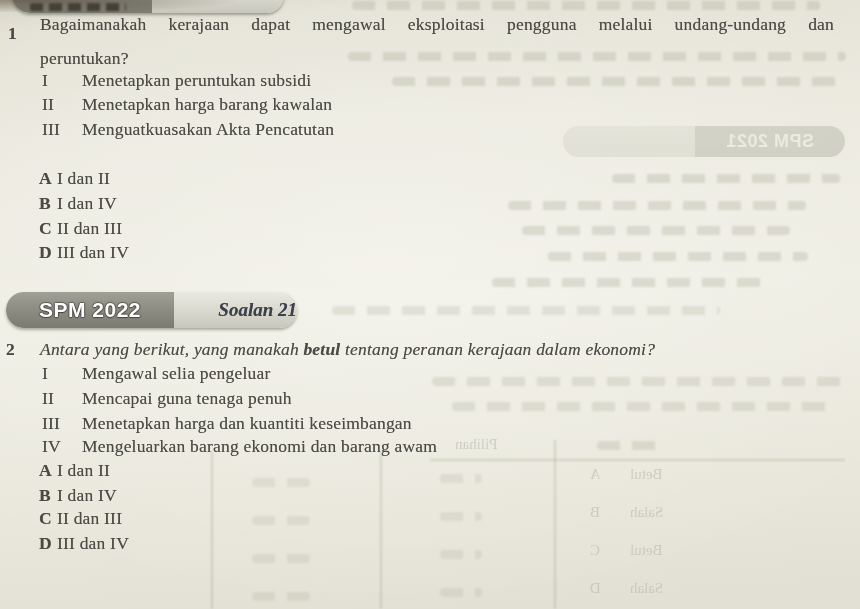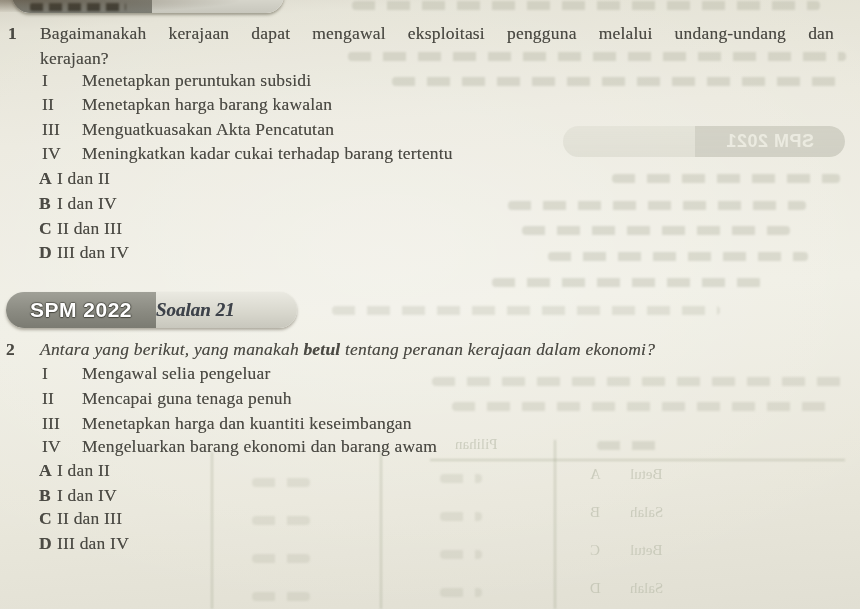--- a/index.html
+++ b/index.html
@@ -30,29 +30,29 @@
   .bold { font-weight:bold; }
 
   
   .badge {
     position:absolute; left:6px; top:292px; width:291px; height:36px;
     border-radius:18px; overflow:hidden; display:flex;
     background:#dbdad0;
     box-shadow: 0 2px 3px rgba(90,85,68,0.45), inset 0 0 0 2px rgba(245,244,238,0.85);
   }
   .badge-dark {
-    width:150px; height:100%;
+    width:168px; height:100%;
     background: linear-gradient(180deg,#a0a097 0%, #8a8a81 55%, #7b7b72 100%);
     border-radius:16px 0 0 16px;
     display:flex; align-items:center; justify-content:center;
   }
   .badge-light {
     flex:1; height:100%;
     background: linear-gradient(180deg,#eae9e1 0%, #d7d6cc 60%, #c8c7bd 100%);
-    display:flex; align-items:center; justify-content:flex-start;
+    display:flex; align-items:center; justify-content:flex-end;
   }
   .spm-text {
     font-family:"Liberation Sans", sans-serif; font-weight:bold; font-size:21px;
     color:#ffffff; letter-spacing:0.5px;
     text-shadow: 0 1px 1px rgba(60,60,52,0.85), 0 -1px 1px rgba(60,60,52,0.55),
                  1px 0 1px rgba(60,60,52,0.6), -1px 0 1px rgba(60,60,52,0.6);
   }
   .soalan-text {
     font-family:"Liberation Serif", serif; font-style:italic; font-weight:bold;
     font-size:19px; color:#3d424a; text-shadow:0 0 0.6px rgba(61,66,74,0.6);
@@ -145,34 +145,31 @@
 
   <div class="badge top-cut">
     <div class="badge-dark">
       <div class="cut-glyphs"></div>
     </div>
     <div class="badge-light"></div>
   </div>
   <div class="edge-shadow-top"></div>
 
   <div class="line qnum" style="left:8px; top:21px;">1</div>
-  <div class="line justified" style="left:40px; top:21px;">Bagaimanakah kerajaan dapat mengawal eksploitasi pengguna melalui undang-undang dan</div>
-  <div class="line" style="left:40px; top:46px;">kerajaan?</div>
+  <div class="line justified" style="left:40px; top:12px;">Bagaimanakah kerajaan dapat mengawal eksploitasi pengguna melalui undang-undang dan</div>
+  <div class="line" style="left:40px; top:46px;">peruntukan?</div>
 
   <div class="line" style="left:42px; top:68px;">
     <span class="rn">I</span><span>Menetapkan peruntukan subsidi</span>
   </div>
   <div class="line" style="left:42px; top:92px;">
     <span class="rn">II</span><span>Menetapkan harga barang kawalan</span>
   </div>
   <div class="line" style="left:42px; top:117px;">
     <span class="rn">III</span><span>Menguatkuasakan Akta Pencatutan</span>
-  </div>
-  <div class="line" style="left:42px; top:141px;">
-    <span class="rn">IV</span><span>Meningkatkan kadar cukai terhadap barang tertentu</span>
   </div>
 
   <div class="line" style="left:39px; top:166px;">
     <span class="al">A</span><span>I dan II</span>
   </div>
   <div class="line" style="left:39px; top:191px;">
     <span class="al">B</span><span>I dan IV</span>
   </div>
   <div class="line" style="left:39px; top:216px;">
     <span class="al">C</span><span>II dan III</span>

